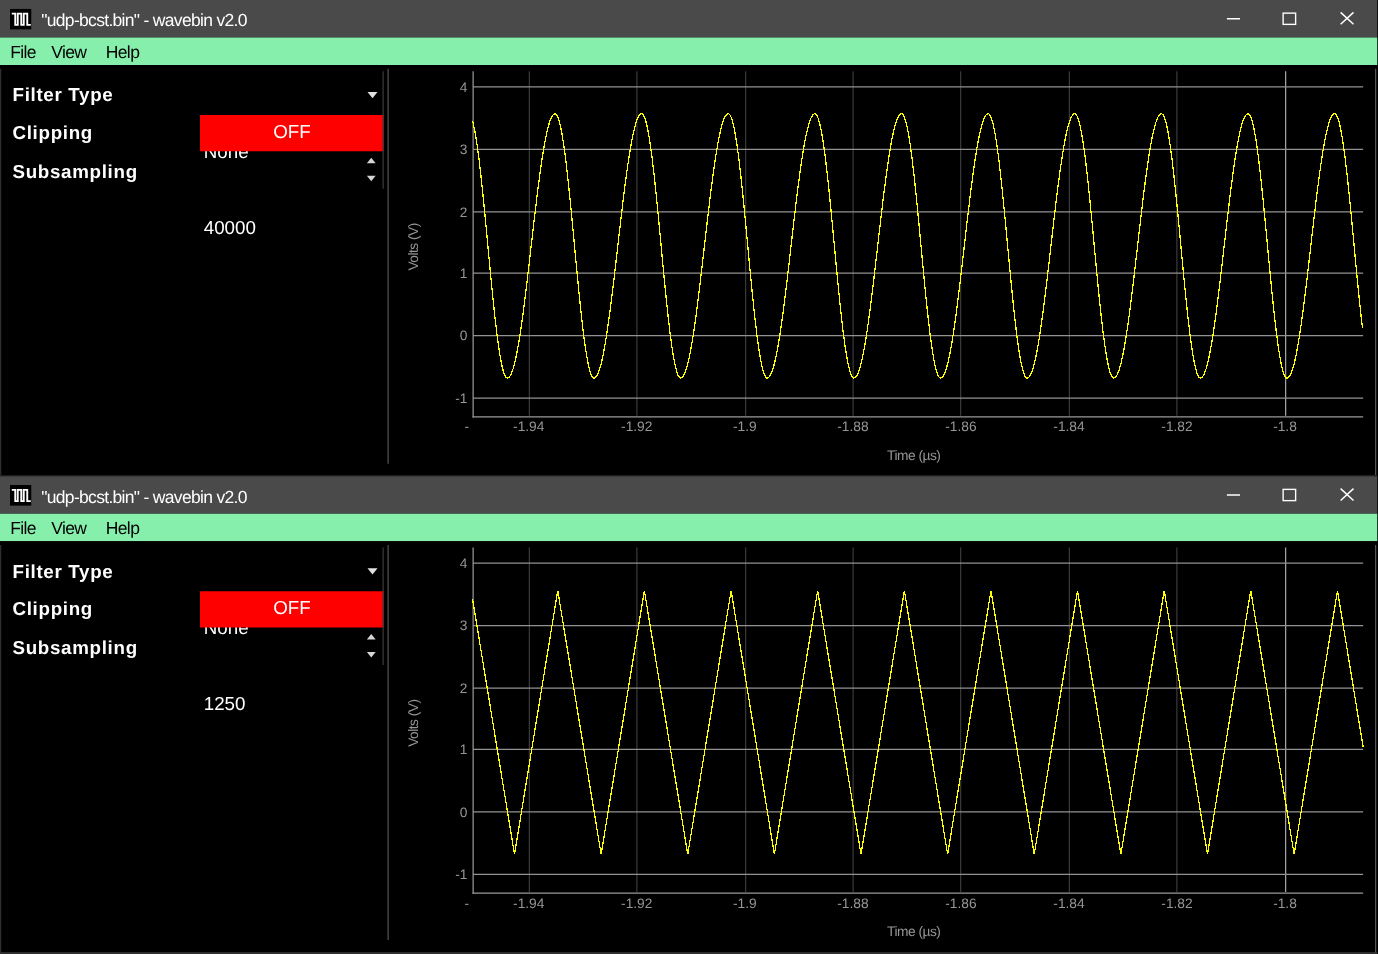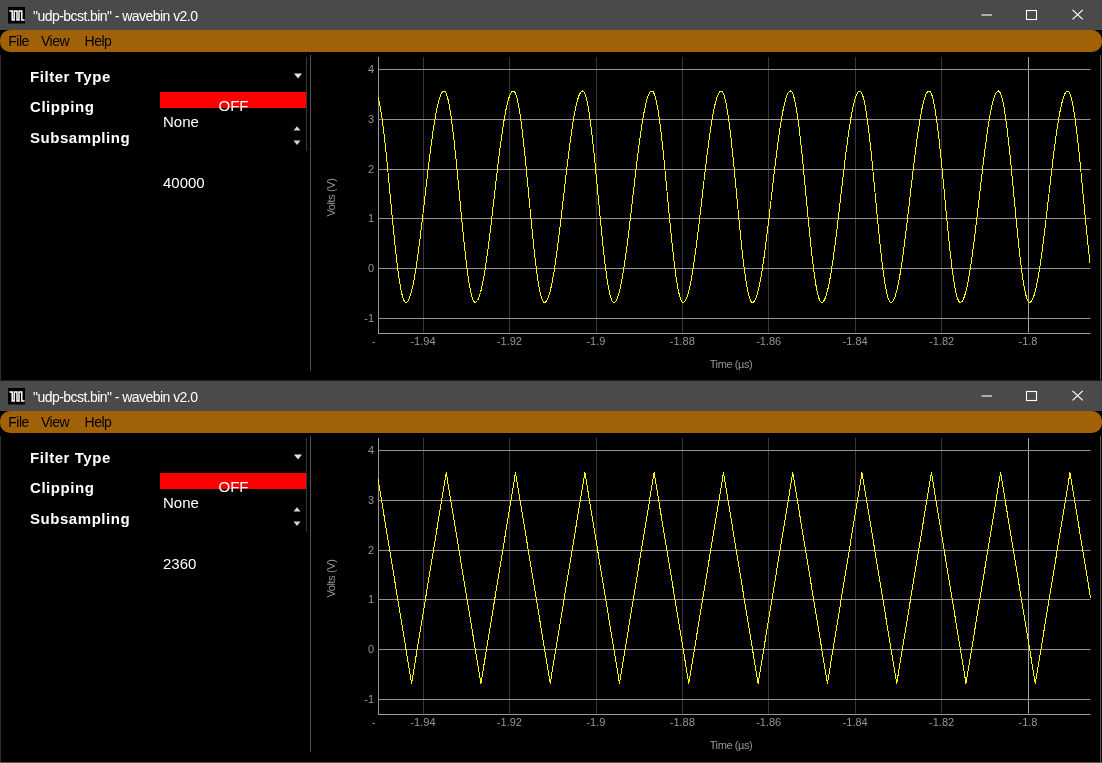--- a/index.html
+++ b/index.html
@@ -2,26 +2,26 @@
 <html><head><meta charset="utf-8">
 <style>
 * { margin:0; padding:0; box-sizing:border-box; }
 html,body { width:1102px; height:763px; background:#000; overflow:hidden; }
 body { font-family:"Liberation Sans", sans-serif; position:relative; }
 .win { position:absolute; left:0; width:1102px; }
 .titlebar { position:absolute; left:0; top:0; width:1102px; height:30px; background:#4a4a4a; }
 .icon { position:absolute; left:8px; top:6.5px; }
 .title { position:absolute; left:33px; top:7.5px; color:#ffffff; font-size:14px; letter-spacing:-0.55px; white-space:nowrap; }
 .btns { position:absolute; right:0; top:0; }
-.menubar { position:absolute; left:0; top:30px; width:1102px; height:21.5px; background:#a16207;border-radius:10px; }
+.menubar { position:absolute; left:0; top:30px; width:1102px; height:21.5px; background:#86efac; }
 .mi { position:absolute; top:2.5px; font-size:14px; color:#000; text-align:center; letter-spacing:-0.5px; }
 .content { position:absolute; left:0; top:51.5px; width:1102px; background:#000; }
-.lab { position:absolute; left:30px; color:#fff; font-weight:bold; font-size:15px; height:21px; line-height:21px; letter-spacing:0.55px; }
+.lab { position:absolute; left:10px; color:#fff; font-weight:bold; font-size:15px; height:21px; line-height:21px; letter-spacing:0.55px; }
 .ctl { position:absolute; left:163px; color:#fff; font-size:15px; height:21px; line-height:21px;margin-top:45px; }
-.redbtn { position:absolute; left:160px; top:91.5px; width:147px; height:16px; background:#ff0000; color:#fff; font-size:15px; text-align:center; line-height:28.5px; }
+.redbtn { position:absolute; left:160px; top:91.5px; width:147px; height:29px; background:#ff0000; color:#fff; font-size:15px; text-align:center; line-height:28.5px; }
 .vsep { position:absolute; width:1px; }
 .tick { font-family:"Liberation Sans", sans-serif; font-size:11px; fill:#969696; }
 .cap { letter-spacing:-0.4px; }
 </style></head>
 <body>
 <div class="win" style="top:0px;height:381px;">
 <div class="titlebar">
 <svg class="icon" width="18" height="18" viewBox="0 0 18 18">
         <rect x="0" y="0" width="17" height="16.5" fill="#000"></rect>
         <path d="M1.4,3.9 H4.2 V12.9 H6.2 V3.9 H9 V12.9 H11 V3.9 H13.8 V12.9 H16.6" fill="none" stroke="#fff" stroke-width="1.5"></path>
@@ -116,21 +116,21 @@
     </div>
 <div class="content" style="height:330.5px;"></div>
 <div class="lab" style="top:66px;">Filter Type</div>
 <div class="lab" style="top:96px;">Clipping</div>
 <div class="lab" style="top:126.5px;">Subsampling</div>
 <div class="ctl" style="top:66px;">None</div>
 <svg style="position:absolute;left:290px;top:71px;" width="14" height="10" viewBox="0 0 14 10">
       <polygon points="4,2.6 12,2.6 8,7.6" fill="#e2e2e2"></polygon>
     </svg>
 <div class="redbtn">OFF</div>
-<div class="ctl" style="top:126.5px;">2360</div>
+<div class="ctl" style="top:126.5px;">1250</div>
 <svg style="position:absolute;left:290px;top:124px;" width="14" height="24" viewBox="0 0 14 24">
       <polygon points="3.5,6.6 10.5,6.6 7,2.2" fill="#d6d6d6"></polygon>
       <polygon points="3.5,16.6 10.5,16.6 7,21" fill="#d6d6d6"></polygon>
     </svg>
 <div class="vsep" style="left:306px;top:57px;height:94px;background:#383838;"></div>
 <div class="vsep" style="left:310px;top:55px;height:315.5px;background:#525252;"></div>
 <div class="vsep" style="left:1099.5px;top:55px;height:326px;width:1.5px;background:#565656;"></div>
 <div class="vsep" style="left:0;top:55px;height:326px;background:#2e2e2e;"></div>
 <svg width="1102" height="382" viewBox="0 0 1102 382" style="position:absolute;left:0;top:0">
       <line x1="423.5" y1="57" x2="423.5" y2="332.5" stroke="#383838" stroke-width="1"></line>

